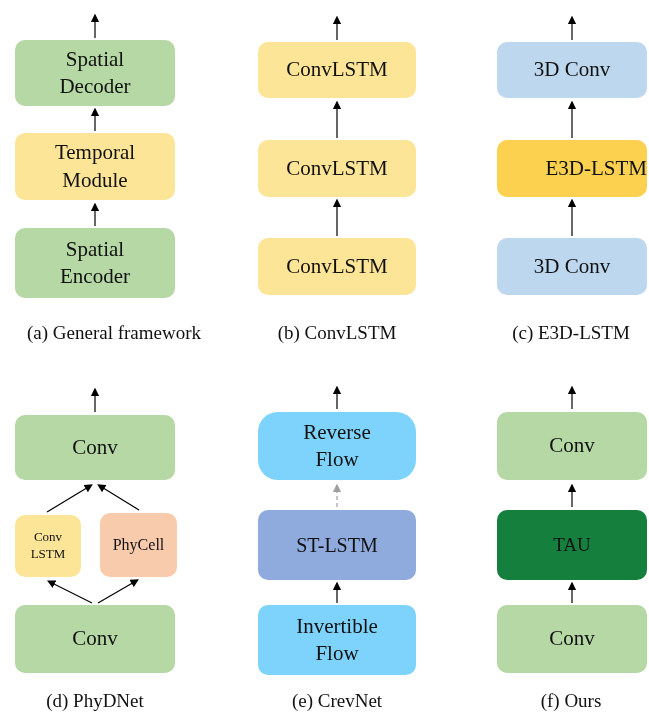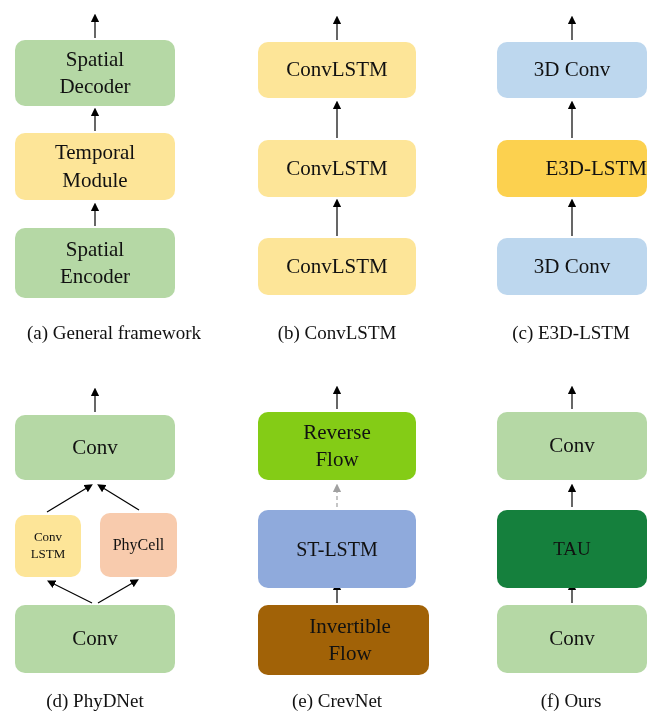--- a/index.html
+++ b/index.html
@@ -55,21 +55,21 @@
   .r1-bot { top: 238px; height: 57px; }
 
   
   .d-top  { top: 415px; height: 65px; }
   .d-left  { left: 15px;  width: 66px; top: 515px; height: 62px; font-size: 13px; }
   .d-right { left: 100px; width: 77px; top: 513px; height: 64px; font-size: 16px; }
   .d-bot  { top: 605px; height: 68px; }
 
   
   .r2-top { top: 412px; height: 68px; }
-  .r2-mid { top: 510px; height: 78px; }
+  .r2-mid { top: 510px; height: 70px; }
   .r2-bot { top: 605px; height: 70px; }
   .f-bot  { top: 605px; height: 68px; }
   .big-lbl { font-size: 20px; }
   .tau-lbl { font-size: 19px; }
 
   .caption {
     position: absolute;
     transform: translateX(-50%);
     white-space: nowrap;
     font-size: 19px;
@@ -187,27 +187,27 @@
     <div class="node d-right" style="background-color: rgb(248, 203, 173);">
       <span class="lbl">PhyCell</span>
     </div>
     <div class="node col1 d-bot" style="background-color: rgb(181, 216, 165);">
       <span class="lbl">Conv</span>
     </div>
     <div class="caption cap-row2 cap-d">(d) PhyDNet</div>
   </div>
 
   <div>
-    <div class="node col2 r2-top wrap-80" style="background-color: #84cc16;">
+    <div class="node col2 r2-top wrap-80" style="background-color: #7dd3fc; border-radius: 20px;">
       <span class="lbl">Reverse Flow</span>
     </div>
     <div class="node col2 r2-mid big-lbl" style="background-color: rgb(143, 170, 220);">
       <span class="lbl">ST-LSTM</span>
     </div>
-    <div class="node col2 r2-bot wrap-90" style="background-color: #a16207; padding-left: 13px;">
+    <div class="node col2 r2-bot wrap-90" style="background-color: #7dd3fc;">
       <span class="lbl">Invertible Flow</span>
     </div>
     <div class="caption cap-row2 cap-e">(e) CrevNet</div>
   </div>
 
   <div>
     <div class="node col3 r2-top" style="background-color: rgb(181, 216, 165);">
       <span class="lbl">Conv</span>
     </div>
     <div class="node col3 r2-mid tau-lbl" style="background-color: #15803d;">

